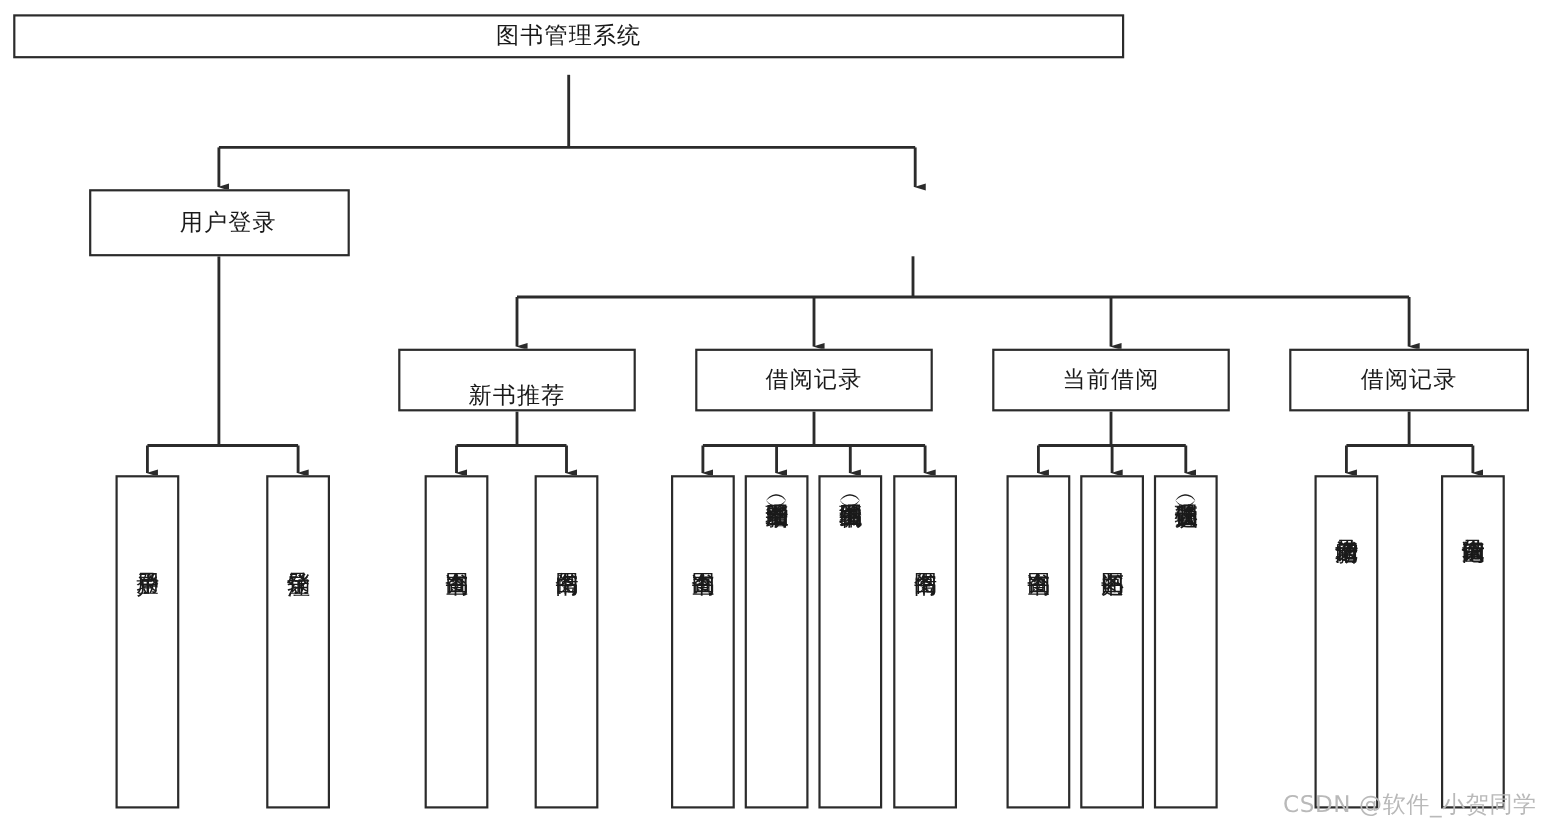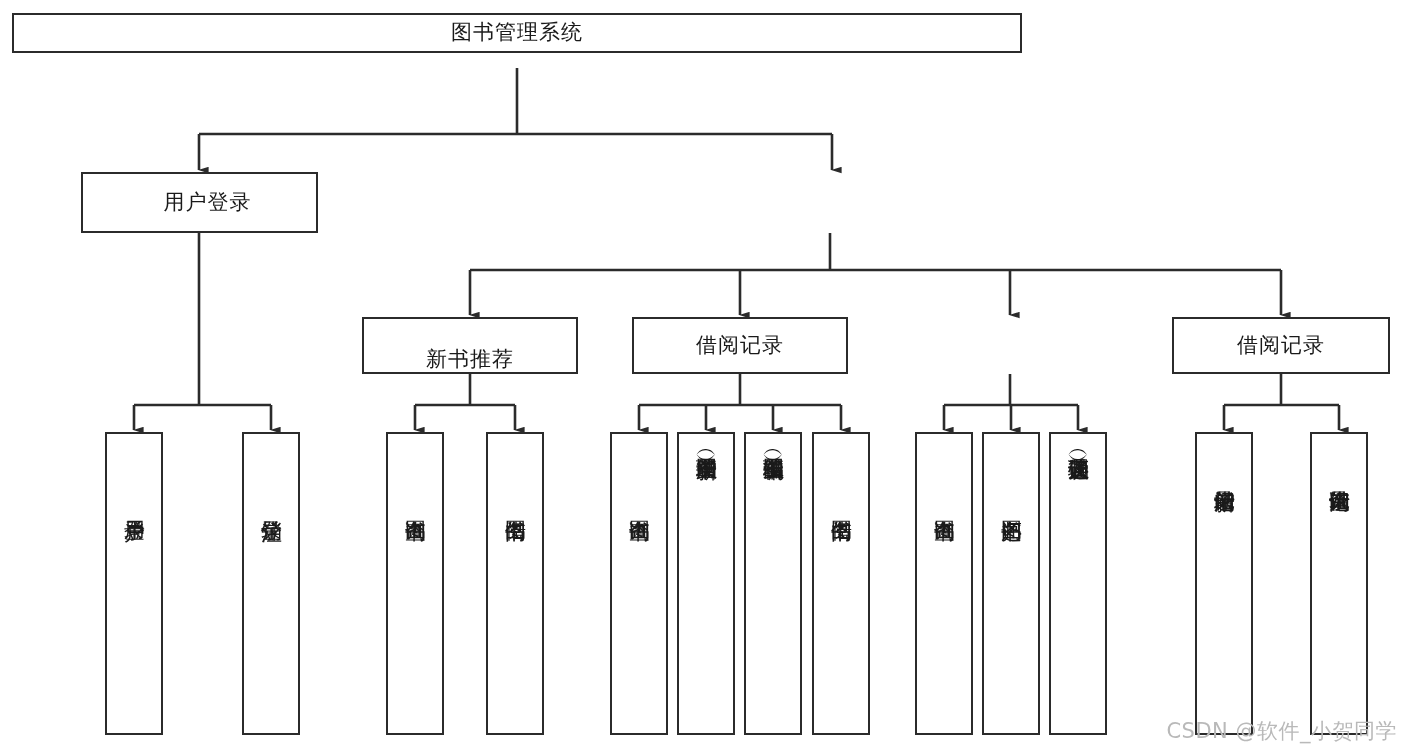--- a/index.html
+++ b/index.html
@@ -126,20 +126,23 @@
   <div class="node horiz" style="left:81px; top:172px; width:237px; height:61px;padding-left:16px;">
     <span>用户登录</span>
   </div>
 
   <div class="node horiz" style="left:362px; top:317px; width:216px; height:57px;align-items:flex-end;">
     <span>新书推荐</span>
   </div>
   <div class="node horiz" style="left:632px; top:317px; width:216px; height:57px;">
     <span>借阅记录</span>
   </div>
+  <div class="node horiz" style="left:902px; top:317px; width:216px; height:57px;">
+    <span>当前借阅</span>
+  </div>
   <div class="node horiz" style="left:1172px; top:317px; width:218px; height:57px;">
     <span>借阅记录</span>
   </div>
 
   <div class="node vert pad-small" style="left:105px; top:432px; width:58px; height:303px;">
     <span>用户登录</span>
   </div>
   <div class="node vert pad-small" style="left:242px; top:432px; width:58px; height:303px;">
     <span>注销登录</span>
   </div>

